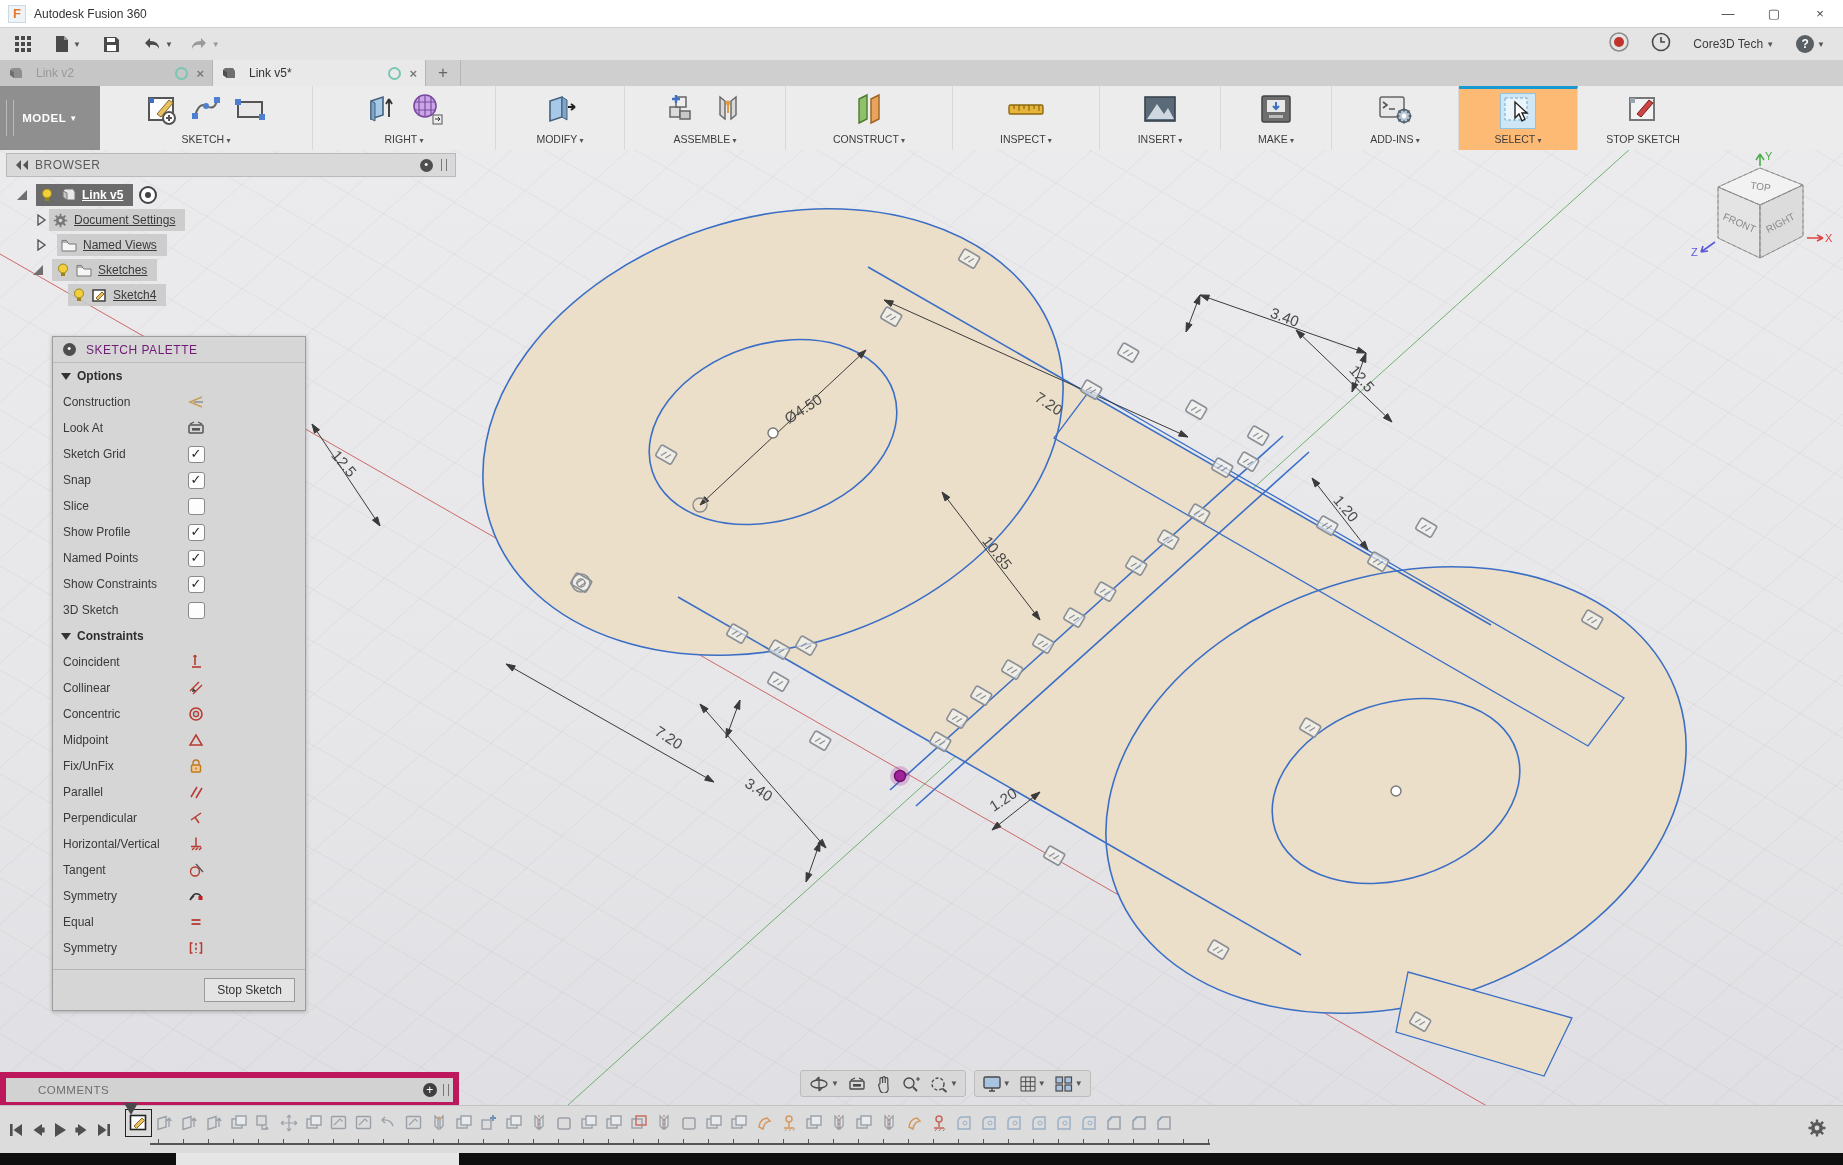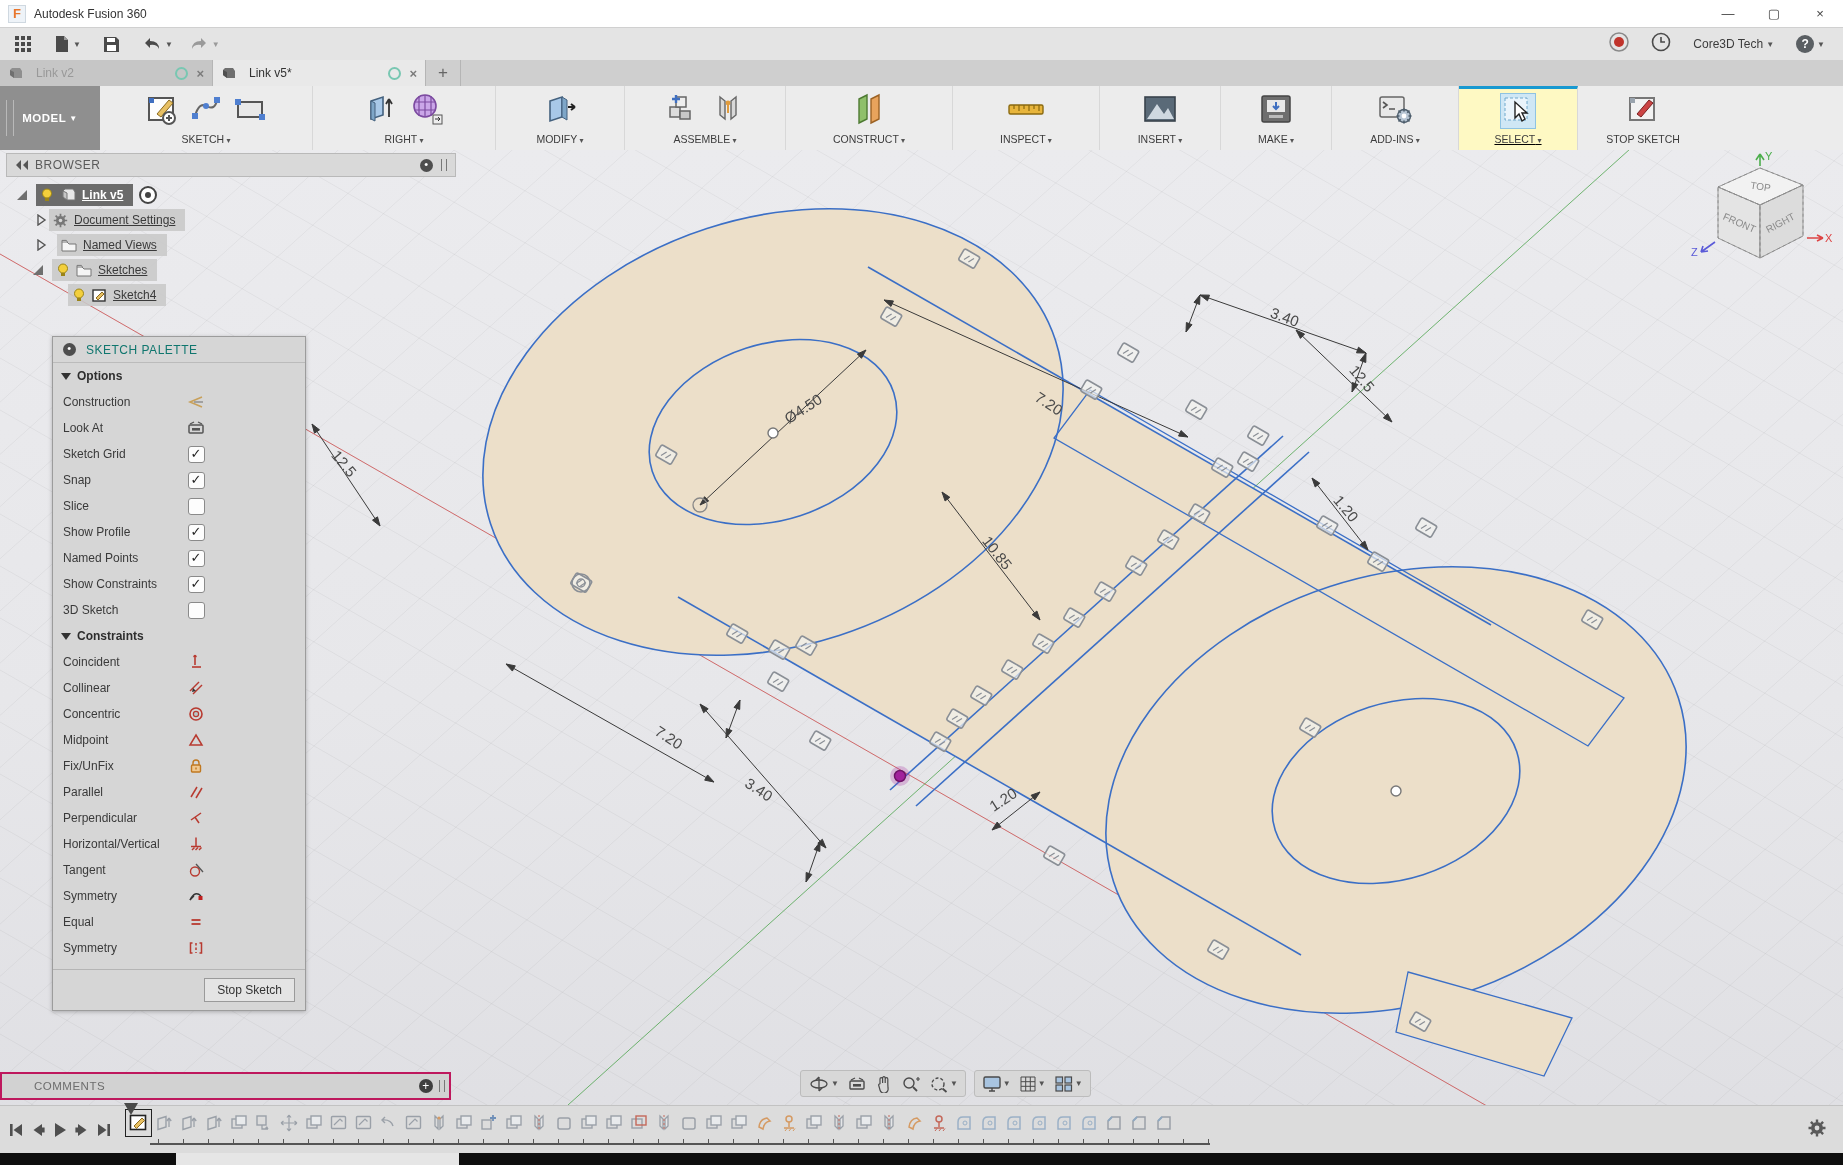--- a/index.html
+++ b/index.html
@@ -41,21 +41,21 @@
 
   
   .ribbon{position:absolute;left:0;top:86px;width:100%;height:64px;background:#ececec;
           border-bottom:1px solid #c9c9c9;display:flex;align-items:stretch;}
   .modelbox{width:100px;margin:0;background:#8f8f8f;color:#fff;display:flex;align-items:center;
             justify-content:center;font-size:11.5px;font-weight:bold;letter-spacing:.5px;position:relative;}
   .modelbox .grip{position:absolute;left:6px;top:14px;bottom:14px;width:6px;
             border-left:1px solid #b9b9b9;border-right:1px solid #b9b9b9;}
   .rgroup{display:flex;flex-direction:column;align-items:center;justify-content:flex-start;
           padding-top:4px;border-right:1px solid #d8d8d8;position:relative;}
-  .rgroup.active{border-top:3px solid #1899d1;background:#fef9c3;padding-top:1px;text-decoration:underline;}
+  .rgroup.active{border-top:3px solid #1899d1;background:#fdba74;padding-top:1px;}
   .ricons{display:flex;align-items:center;justify-content:center;gap:10px;height:42px;}
   .rlabel{font-size:10.5px;color:#3c3c3c;margin-top:1px;white-space:nowrap;}
   .rlabel .arrow::after{content:" ▾";font-size:8px;color:#555;}
   .selhl{background:#cfe7f5;border:1px solid #8fc3e2;padding:2px;display:flex;}
 
   
   #canvas{position:absolute;left:0;top:150px;width:1843px;height:1002px;
           background:linear-gradient(180deg,#ebebee 0%,#e7e7ea 55%,#dfdfe3 100%);}
   #canvas svg{position:absolute;left:0;top:0;}
 
@@ -73,39 +73,39 @@
   .bchip{display:flex;align-items:center;background:rgba(200,200,200,.88);height:22px;padding:0 10px 0 4px;gap:6px;text-decoration:underline;}
   .bchip.sel{background:#6b6b6b;color:#fff;font-weight:bold;}
   .radio{width:14px;height:14px;border-radius:50%;border:2px solid #444;background:#fff;margin-left:6px;
          display:flex;align-items:center;justify-content:center;}
   .radio::after{content:"";width:6px;height:6px;border-radius:50%;background:#444;}
 
   
   .palette{position:absolute;left:52px;top:336px;width:252px;z-index:7;background:#d6d6d6;
            border:1px solid #9c9c9c;box-shadow:0 1px 4px rgba(0,0,0,.25);font-size:12px;color:#3a3a3a;}
   .pheader{height:25px;display:flex;align-items:center;gap:10px;padding:0 10px;border-bottom:1px solid #bbb;
-           color:#0f766e;letter-spacing:.5px;}
+           color:#701a75;letter-spacing:.5px;}
   .psection{font-weight:bold;color:#2e2e2e;display:flex;align-items:center;gap:6px;height:26px;padding:0 8px;}
   .psection .dtri{width:0;height:0;border-left:5px solid transparent;border-right:5px solid transparent;
                   border-top:7px solid #333;}
   .prow{display:flex;align-items:center;height:26px;padding:0 10px;}
   .prow .plabel{width:118px;}
   .pctl{width:30px;display:flex;align-items:center;justify-content:center;}
   .chk{width:15px;height:15px;border:1px solid #8a8a8a;border-radius:3px;background:#fdfdfd;
        font-size:13px;line-height:14px;text-align:center;color:#222;}
   .chk.on::after{content:"✓";}
   .pfooter{border-top:1px solid #b5b5b5;margin-top:8px;padding:8px 10px;display:flex;justify-content:flex-end;}
   .stopbtn{border:1px solid #9a9a9a;background:#e4e4e4;padding:4px 12px;font-size:12px;color:#333;}
 
   
   .viewcube{position:absolute;right:8px;top:150px;width:150px;height:130px;z-index:6;}
 
   
   .comments{position:absolute;left:0;top:1072px;width:447px;height:24px;background:#d2d2d2;
-            border:2px solid #be185d;display:flex;align-items:center;z-index:6;font-size:11.5px;color:#6d6d6d;
+            border:6px solid #be185d;display:flex;align-items:center;z-index:6;font-size:11.5px;color:#6d6d6d;
             letter-spacing:.5px;}
   .comments .lbl{margin-left:32px;}
   .plusdot{margin-left:auto;width:14px;height:14px;border-radius:50%;background:#3f3f3f;color:#fff;
            text-align:center;line-height:14px;font-size:12px;margin-right:6px;}
   .plusdot::after{content:"+";}
 
   
   .navbar{position:absolute;left:800px;top:1070px;height:27px;display:flex;gap:8px;z-index:6;}
   .navgrp{background:#d8d8d8;border:1px solid #bcbcbc;border-radius:3px;display:flex;align-items:center;
           padding:0 4px;gap:2px;}

